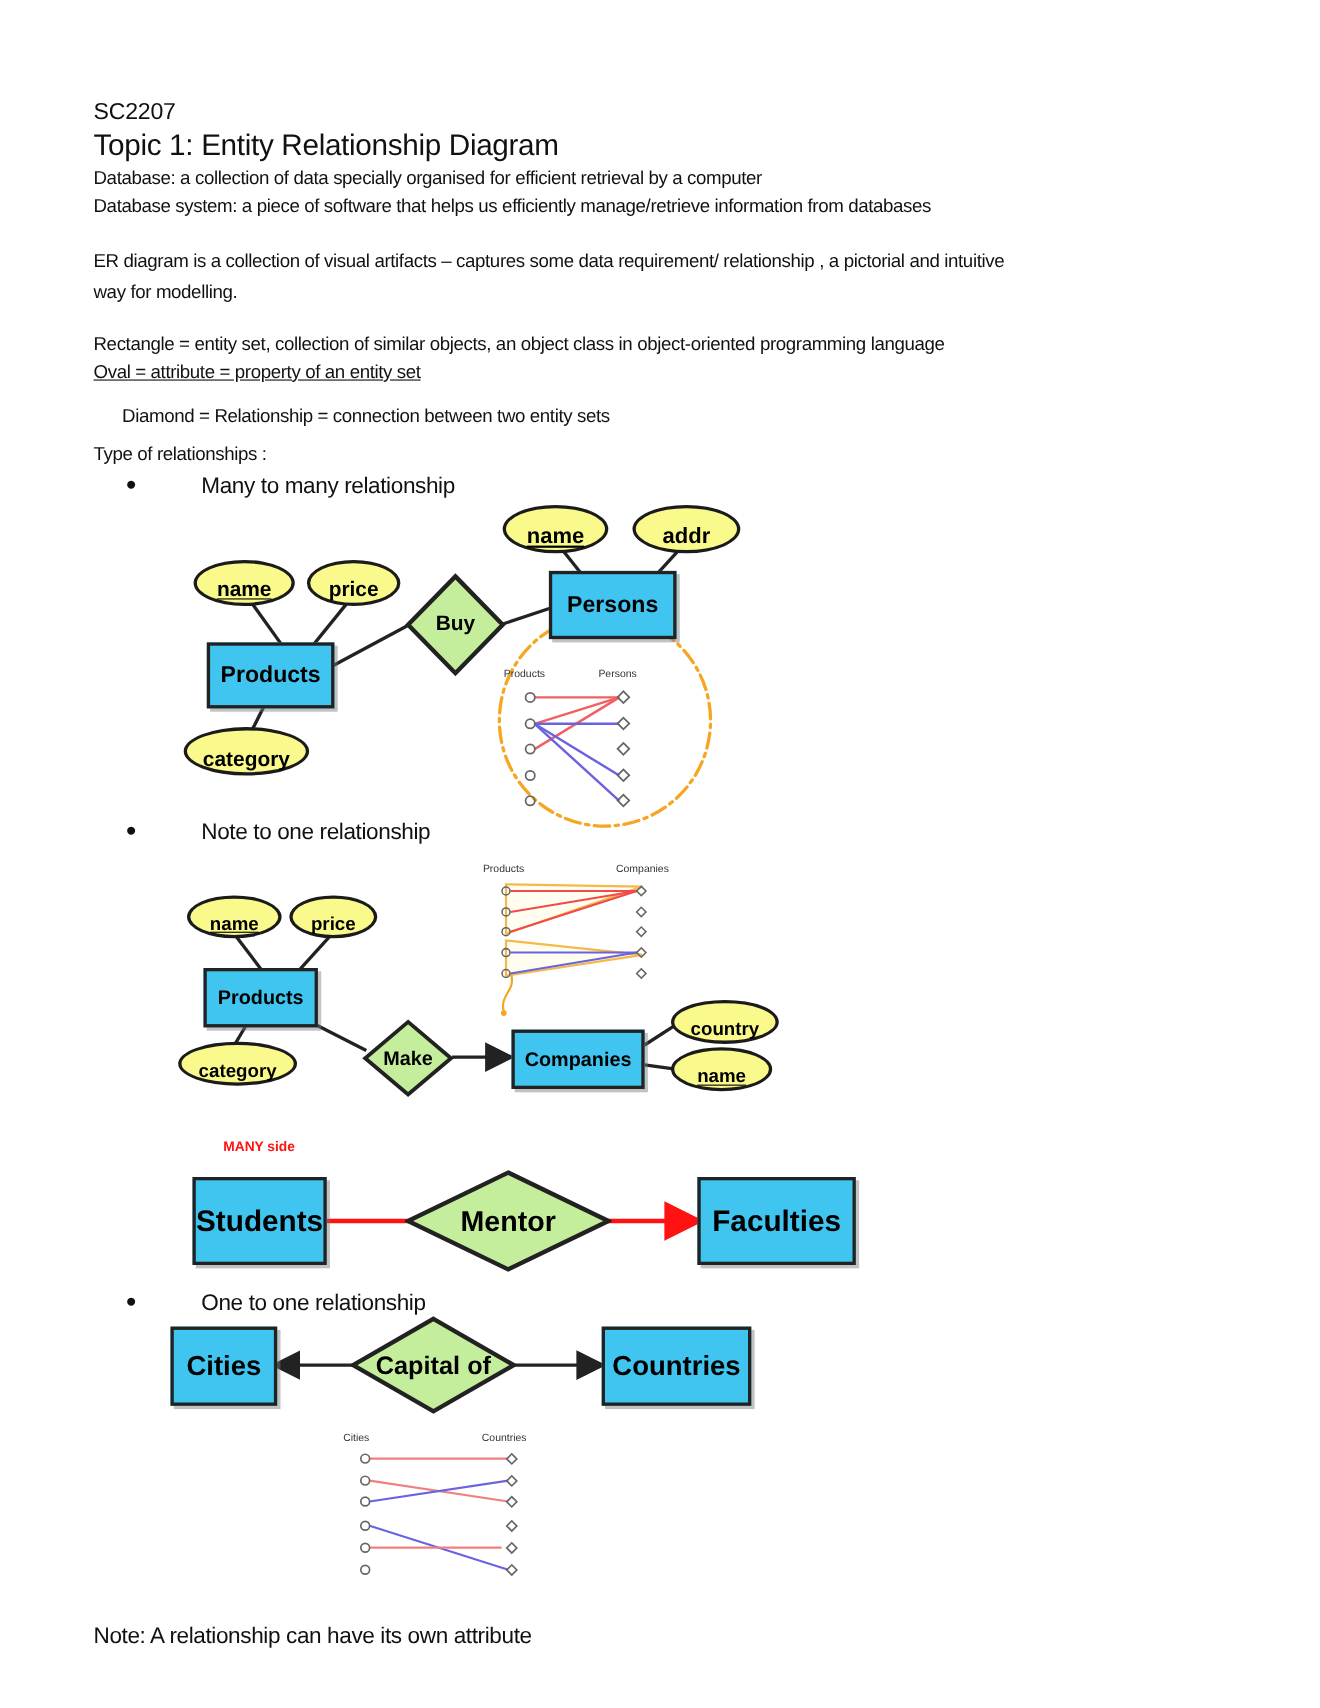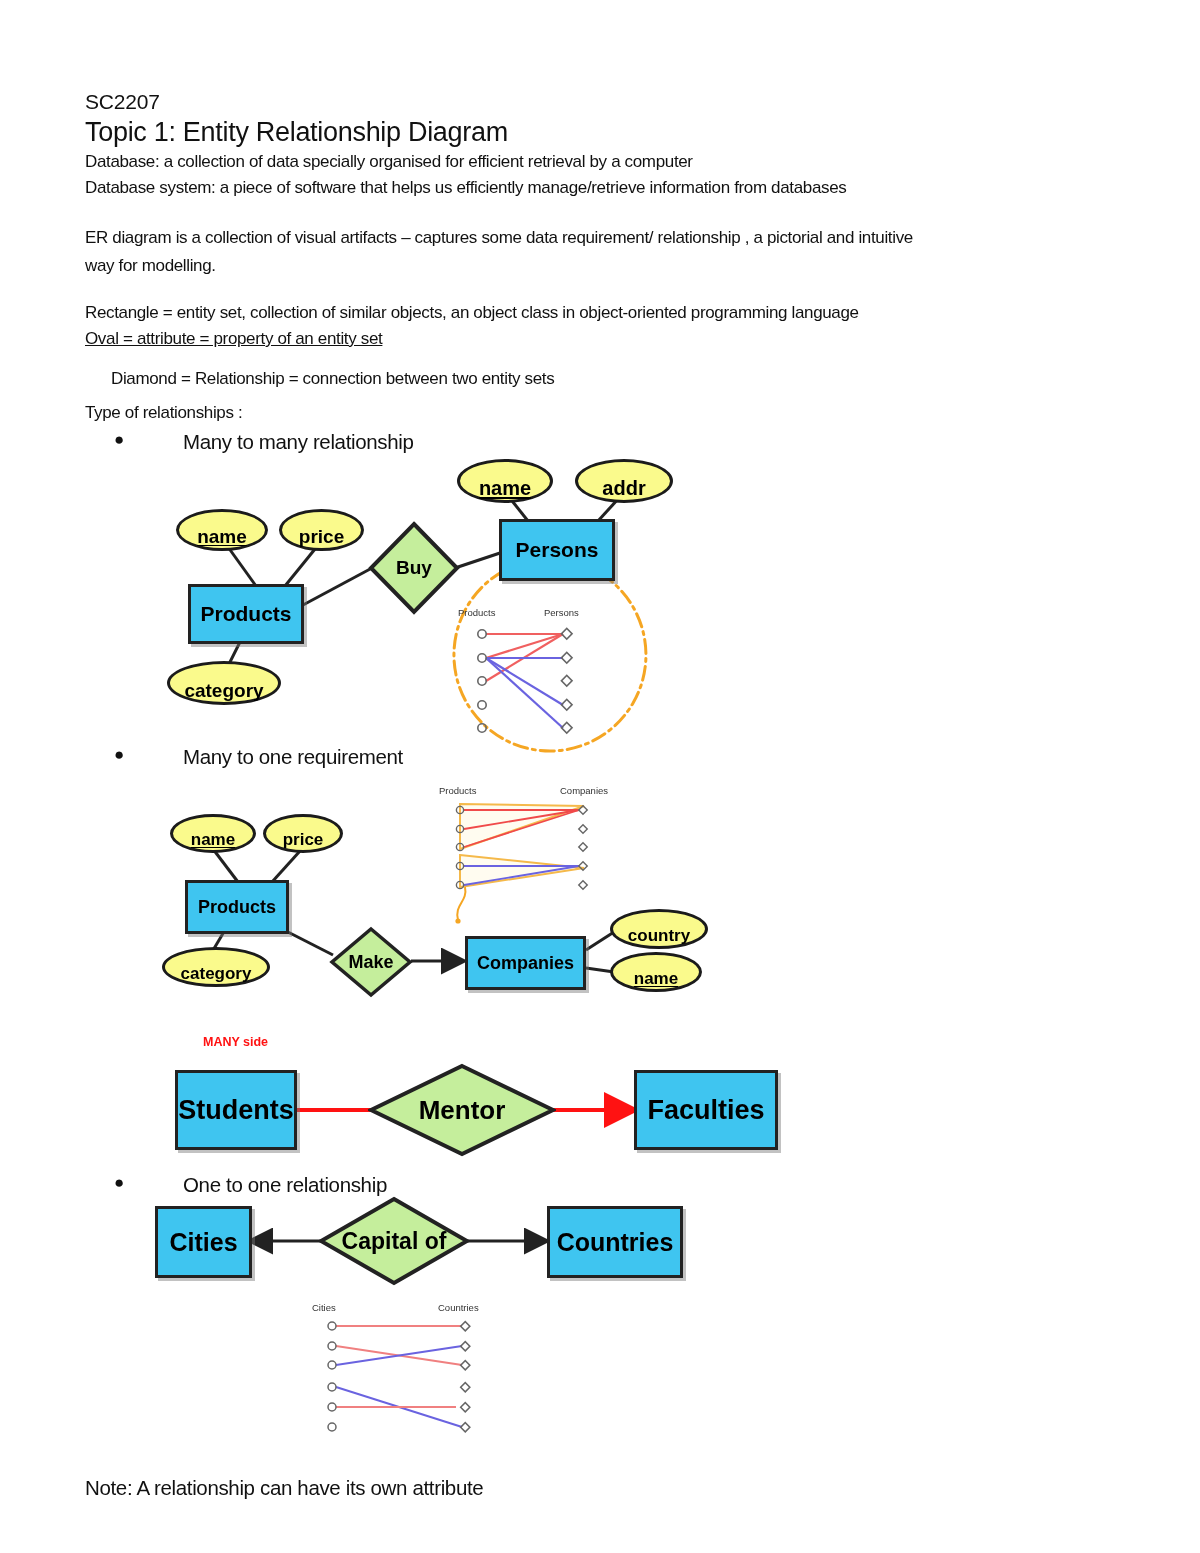--- a/index.html
+++ b/index.html
@@ -93,21 +93,21 @@
   <div class="txt line l6">Oval = attribute = property of an entity set</div>
   <div class="txt line l7">Diamond = Relationship = connection between two entity sets</div>
   <div class="txt line l8">Type of relationships :</div>
 
   <div class="bullet b1">
     <span class="dot">●</span>
     <span class="btxt">Many to many relationship</span>
   </div>
   <div class="bullet b2">
     <span class="dot">●</span>
-    <span class="btxt">Many to one requirement</span>
+    <span class="btxt">Note to one relationship</span>
   </div>
   <div class="bullet b3">
     <span class="dot">●</span>
     <span class="btxt">One to one relationship</span>
   </div>
 
   <div class="txt note">Note: A relationship can have its own attribute</div>
 
   <svg class="conn z1">
     <g stroke="#222" stroke-width="3" fill="none">

